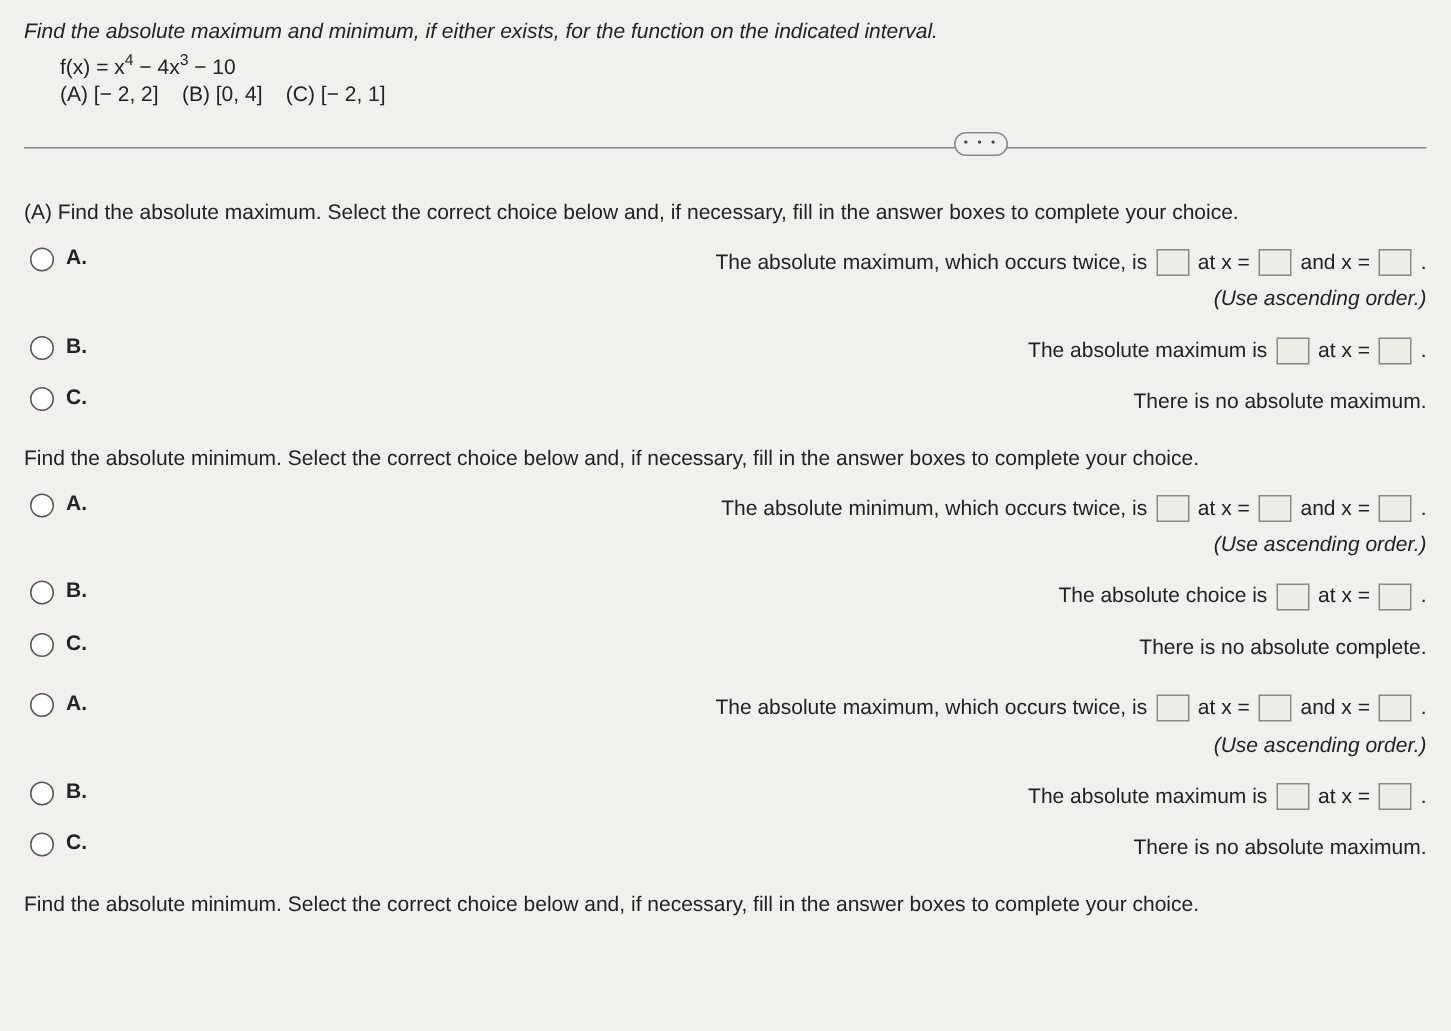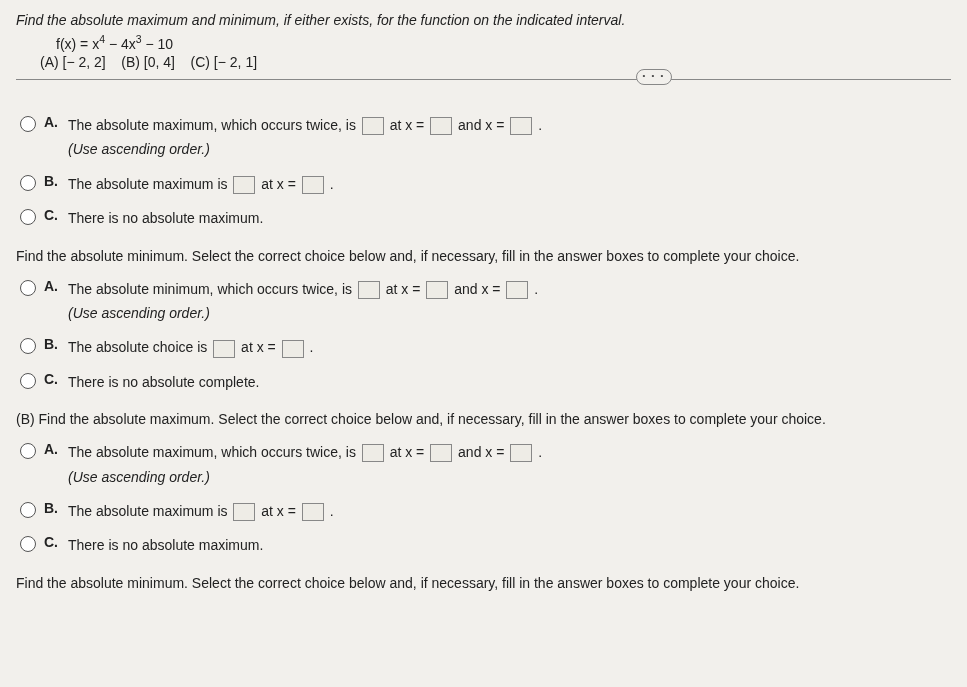--- a/index.html
+++ b/index.html
@@ -9,27 +9,27 @@
       background: #f2f0ec;
       margin: 0;
       padding: 12px 16px;
       width: 935px;
     }
     .question-stem {
       margin-bottom: 8px;
       font-style: italic;
     }
     .function-def {
-      margin-left: 40px;
+      margin-left: 24px;
       margin-top: 8px;
       margin-bottom: 2px;
     }
     .intervals {
       margin-left: 24px;
-      margin-bottom: 9px;
+      margin-bottom: 28px;
     }
     sup { font-size: 0.75em; vertical-align: super; line-height: 0; }
     hr.divider {
       border: none;
       border-top: 1px solid #888;
       margin: 8px 0 0 0;
       position: relative;
     }
     .ellipsis-badge {
       position: relative;
@@ -73,20 +73,21 @@
       background: #fff;
     }
     .choice-label {
       flex: 0 0 20px;
       font-weight: bold;
       margin-right: 4px;
     }
     .choice-body {
       flex: 1;
       line-height: 1.6;
+      text-align: right;
     }
     .answer-box {
       display: inline-block;
       width: 20px;
       height: 16px;
       border: 1px solid #888;
       background: #eeece6;
       vertical-align: middle;
       margin: 0 2px;
     }
@@ -100,20 +101,21 @@
 <body>
 
 <div class="question-stem">Find the absolute maximum and minimum, if either exists, for the function on the indicated interval.</div>
 <div class="function-def" id="func-def">f(x) = x<sup>4</sup> − 4x<sup>3</sup> − 10</div>
 <div class="intervals" style="white-space: pre;">(A) [− 2, 2]    (B) [0, 4]    (C) [− 2, 1]</div>
 
 <hr class="divider">
 <div class="ellipsis-badge">• • •</div>
 
 <div class="section">
+  <div class="prompt">(A) Find the absolute maximum. Select the correct choice below and, if necessary, fill in the answer boxes to complete your choice.</div>
   <div class="choices">
     <div class="choice-row">
       <div class="radio"></div>
       <div class="choice-label">A.</div>
       <div class="choice-body">
         <span>The absolute maximum, which occurs twice, is</span>
         <span class="answer-box"></span>
         <span>at x =</span>
         <span class="answer-box"></span>
         <span>and x =</span>
@@ -171,21 +173,20 @@
     </div>
     <div class="choice-row">
       <div class="radio"></div>
       <div class="choice-label">C.</div>
       <div class="choice-body">There is no absolute complete.</div>
     </div>
   </div>
 </div>
 
 <div class="section">
-  <div class="prompt">(B) Find the absolute maximum. Select the correct choice below and, if necessary, fill in the answer boxes to complete your choice.</div>
   <div class="choices">
     <div class="choice-row">
       <div class="radio"></div>
       <div class="choice-label">A.</div>
       <div class="choice-body">
         <span>The absolute maximum, which occurs twice, is</span>
         <span class="answer-box"></span>
         <span>at x =</span>
         <span class="answer-box"></span>
         <span>and x =</span>

